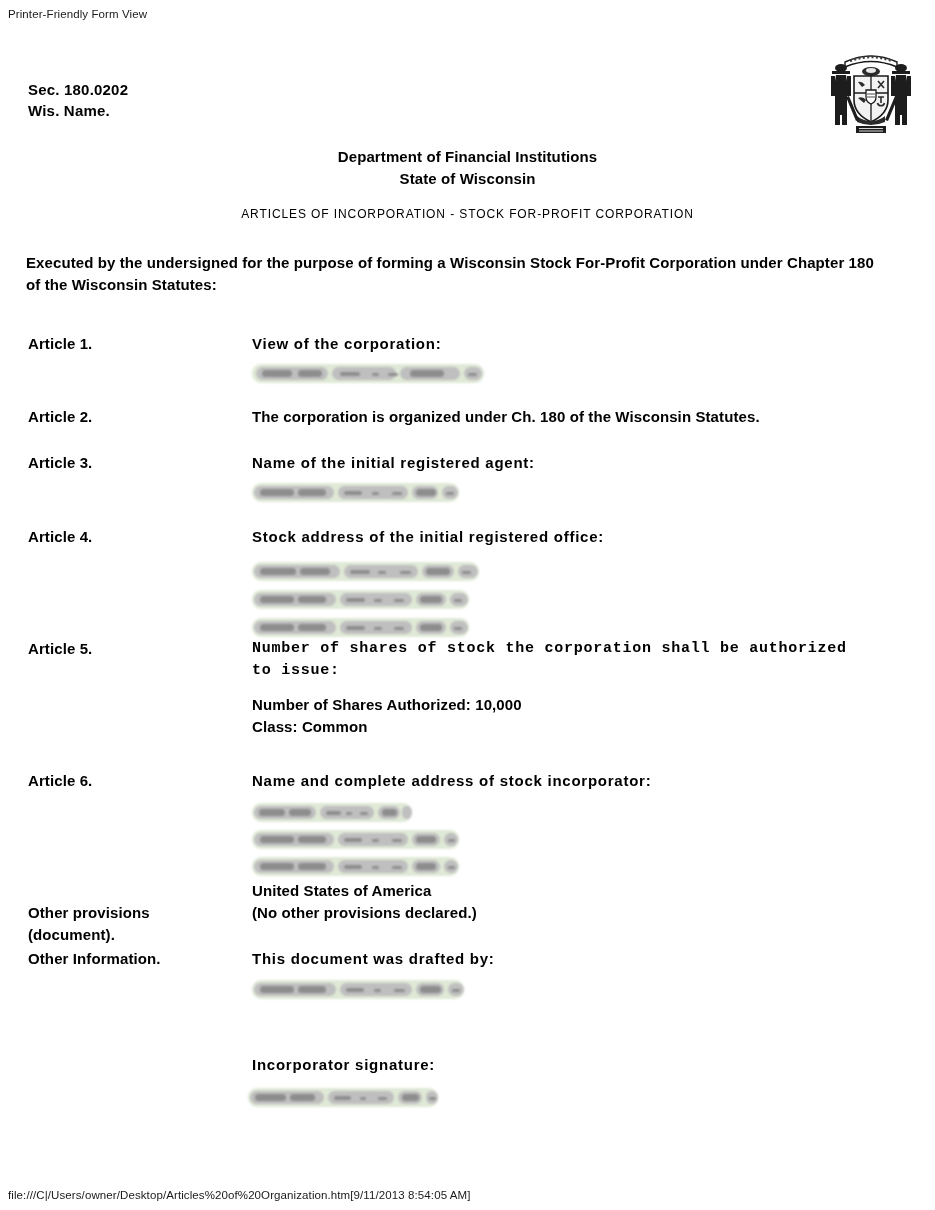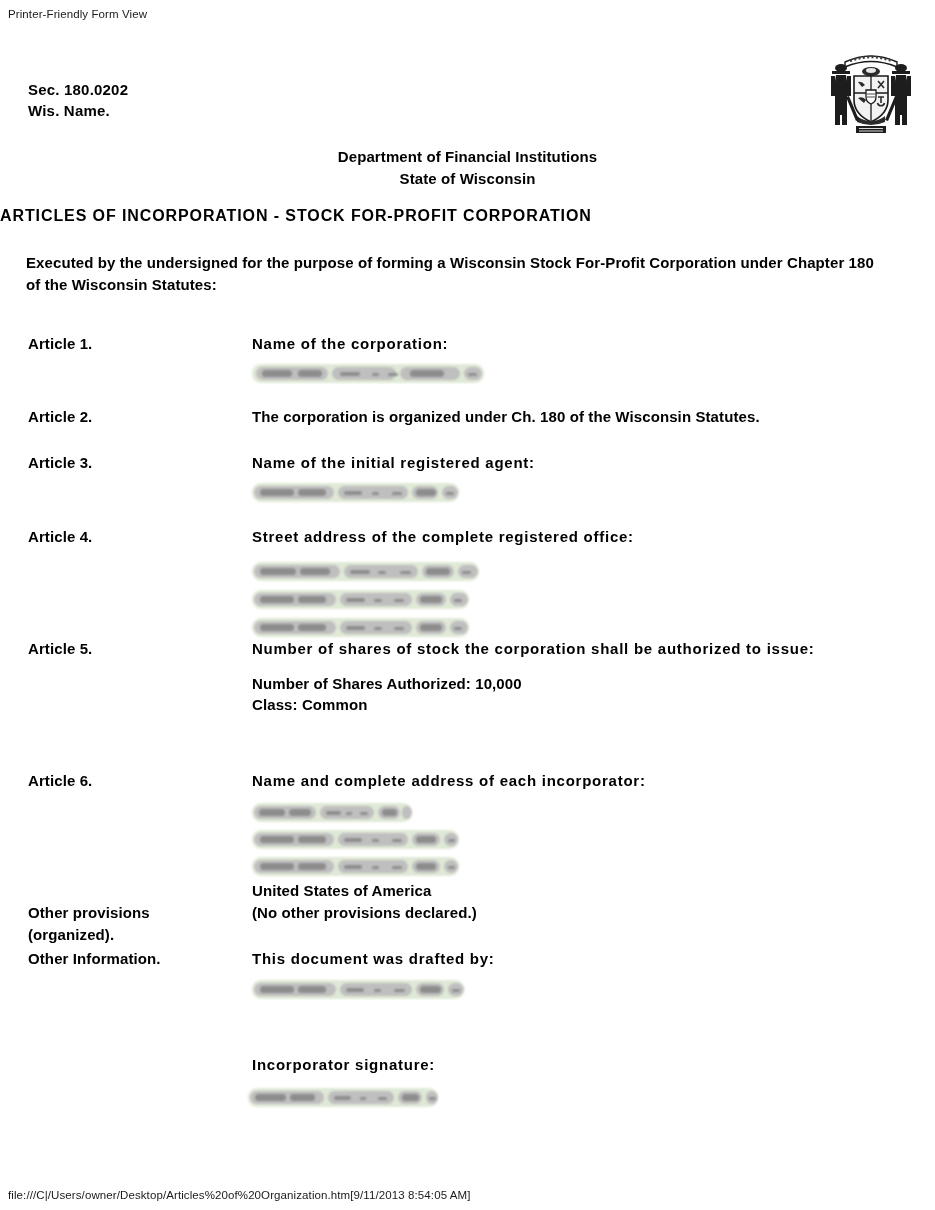--- a/index.html
+++ b/index.html
@@ -71,23 +71,23 @@
     font-size: 15px;
     font-weight: bold;
     line-height: 21.5px;
     letter-spacing: 0.1px;
   }
   .doc-title {
     position: absolute;
     left: 0;
     top: 207px;
     width: 935px;
-    text-align: left;
-    font-size: 16px;
-    font-weight: bold;
+    text-align: center;
+    font-size: 12px;
+    font-weight: normal;
     letter-spacing: 0.9px;
     white-space: nowrap;
   }
 
   
   .preamble {
     position: absolute;
     left: 26px;
     top: 252px;
     width: 860px;
@@ -222,21 +222,21 @@
   <div>State of Wisconsin</div>
 </div>
 
 <div class="doc-title">ARTICLES OF INCORPORATION - STOCK FOR-PROFIT CORPORATION</div>
 
 <div class="preamble">Executed by the undersigned for the purpose of forming a Wisconsin Stock For-Profit Corporation under Chapter 180 of the Wisconsin Statutes:</div>
 
 <div class="row" style="top:333px;">
   <div class="row-label">Article 1.</div>
   <div class="row-body">
-    <div class="wide-letter">Name of the corporation:</div>
+    <div class="wide-letter">View of the corporation:</div>
     <div class="redaction" style="width:232px;">
       <div class="core" style="left:4px;width:72px;"></div>
       <div class="core" style="left:80px;width:64px;"></div>
       <div class="core" style="left:148px;width:60px;"></div>
       <div class="core" style="left:212px;width:18px;"></div>
       <div class="ink" style="left:10px;width:30px;"></div>
       <div class="ink" style="left:46px;width:24px;"></div>
       <div class="ink sm" style="left:88px;width:20px;"></div>
       <div class="ink xs" style="left:120px;width:7px;"></div>
       <div class="ink xs" style="left:136px;width:10px;"></div>
@@ -267,21 +267,21 @@
       <div class="ink xs" style="left:140px;width:10px;"></div>
       <div class="ink" style="left:164px;width:20px;"></div>
       <div class="ink xs" style="left:194px;width:8px;"></div>
     </div>
   </div>
 </div>
 
 <div class="row" style="top:526px;">
   <div class="row-label">Article 4.</div>
   <div class="row-body">
-    <div class="wide-letter">Street address of the complete registered office:</div>
+    <div class="wide-letter">Stock address of the initial registered office:</div>
 
     <div class="redaction" style="width:227px;margin-top:14px;">
       <div class="core" style="left:2px;width:86px;"></div>
       <div class="core" style="left:92px;width:74px;"></div>
       <div class="core" style="left:170px;width:32px;"></div>
       <div class="core" style="left:206px;width:20px;"></div>
       <div class="ink" style="left:8px;width:36px;"></div>
       <div class="ink" style="left:48px;width:30px;"></div>
       <div class="ink sm" style="left:98px;width:20px;"></div>
       <div class="ink xs" style="left:126px;width:8px;"></div>
@@ -316,30 +316,30 @@
       <div class="ink xs" style="left:142px;width:10px;"></div>
       <div class="ink" style="left:168px;width:22px;"></div>
       <div class="ink xs" style="left:202px;width:8px;"></div>
     </div>
   </div>
 </div>
 
 <div class="row" style="top:638px;">
   <div class="row-label">Article 5.</div>
   <div class="row-body">
-    <div class="wide-letter" style="width:620px;">Number of shares of stock the corporation shall be authorized to issue:</div>
+    <div class="wide-letter" style="width:620px;font-family:Liberation Mono, monospace;">Number of shares of stock the corporation shall be authorized to issue:</div>
     <div class="gap-above">Number of Shares Authorized: 10,000</div>
     <div>Class: Common</div>
   </div>
 </div>
 
 <div class="row" style="top:770px;">
   <div class="row-label">Article 6.</div>
   <div class="row-body">
-    <div class="wide-letter">Name and complete address of each incorporator:</div>
+    <div class="wide-letter">Name and complete address of stock incorporator:</div>
 
     <div class="redaction" style="width:160px;margin-top:11px;">
       <div class="core" style="left:2px;width:62px;"></div>
       <div class="core" style="left:68px;width:54px;"></div>
       <div class="core" style="left:126px;width:22px;"></div>
       <div class="core" style="left:150px;width:10px;"></div>
       <div class="ink" style="left:7px;width:26px;"></div>
       <div class="ink" style="left:37px;width:22px;"></div>
       <div class="ink sm" style="left:74px;width:15px;"></div>
       <div class="ink xs" style="left:94px;width:6px;"></div>
@@ -375,21 +375,21 @@
       <div class="ink xs" style="left:196px;width:7px;"></div>
     </div>
 
     <div style="margin-top:4px;">United States of America</div>
   </div>
 </div>
 
 <div class="row" style="top:902px;">
   <div class="row-label">
     <div>Other provisions</div>
-    <div>(organized).</div>
+    <div>(document).</div>
   </div>
   <div class="row-body">(No other provisions declared.)</div>
 </div>
 
 <div class="row" style="top:948px;">
   <div class="row-label">Other Information.</div>
   <div class="row-body">
     <div class="wide-letter">This document was drafted by:</div>
     <div class="redaction" style="width:212px;margin-top:10px;">
       <div class="core" style="left:2px;width:82px;"></div>

